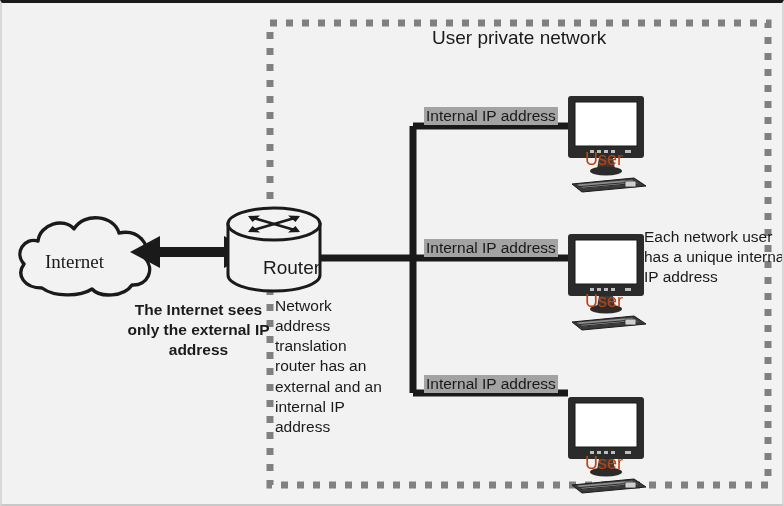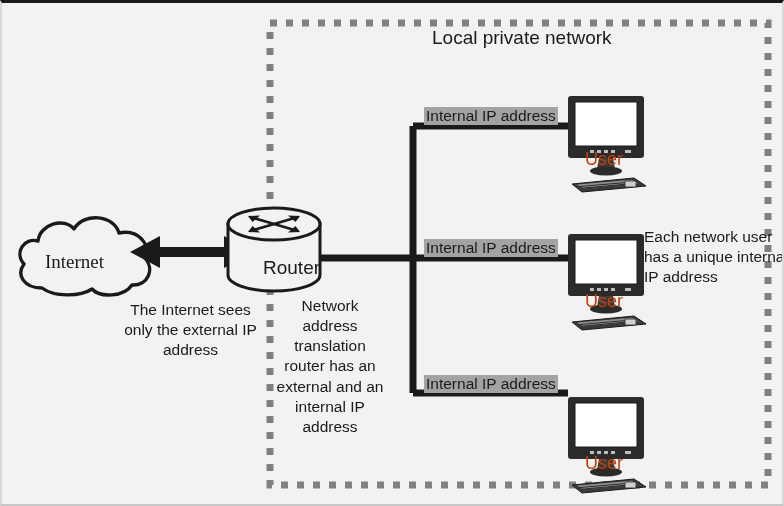--- a/index.html
+++ b/index.html
@@ -65,31 +65,32 @@
     color: #c2410c;
   }
   .user-1 { left: 583px; top: 146px; }
   .user-2 { left: 583px; top: 288px; }
   .user-3 { left: 583px; top: 450px; }
   .caption {
     font-size: 15.5px;
     line-height: 1.30;
   }
   .caption-external {
-    left: 116px;
+    left: 124px;
     top: 297px;
     width: 145px;
     text-align: center;
     white-space: normal;
+    font-weight: bold;
   }
   .caption-nat {
     left: 273px;
     top: 293px;
     width: 110px;
-    text-align: center;
+    text-align: left;
     white-space: normal;
   }
   .caption-unique {
     left: 642px;
     top: 224px;
     width: 156px;
     text-align: left;
     white-space: normal;
   }
 </style>
@@ -177,21 +178,21 @@
       <use href="#computer-glyph"></use>
     </g>
     <g transform="translate(566,231)">
       <use href="#computer-glyph"></use>
     </g>
     <g transform="translate(566,394)">
       <use href="#computer-glyph"></use>
     </g>
   </svg>
 
-  <div class="txt lpn-title">Local private network</div>
+  <div class="txt lpn-title">User private network</div>
 
   <div class="txt internet-label">Internet</div>
 
   <div class="txt caption caption-external">The Internet sees only the external IP address</div>
 
   <div class="txt router-label">Router</div>
 
   <div class="txt caption caption-nat">Network address translation router has an external and an internal IP address</div>
 
   <div class="txt ip-label ip-label-1">Internal IP address</div>

